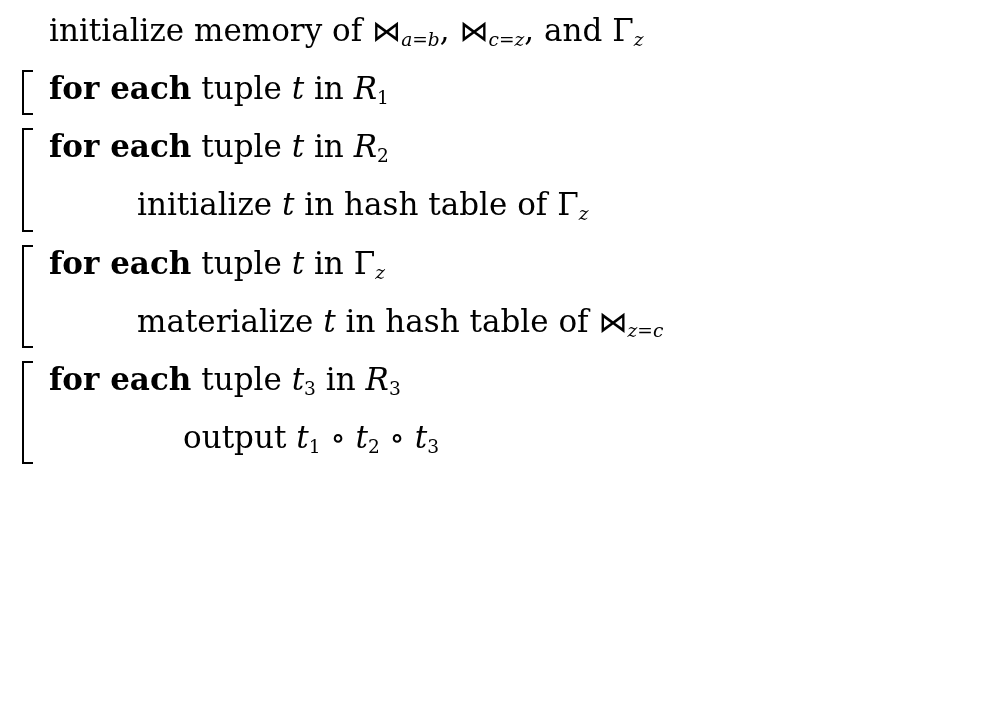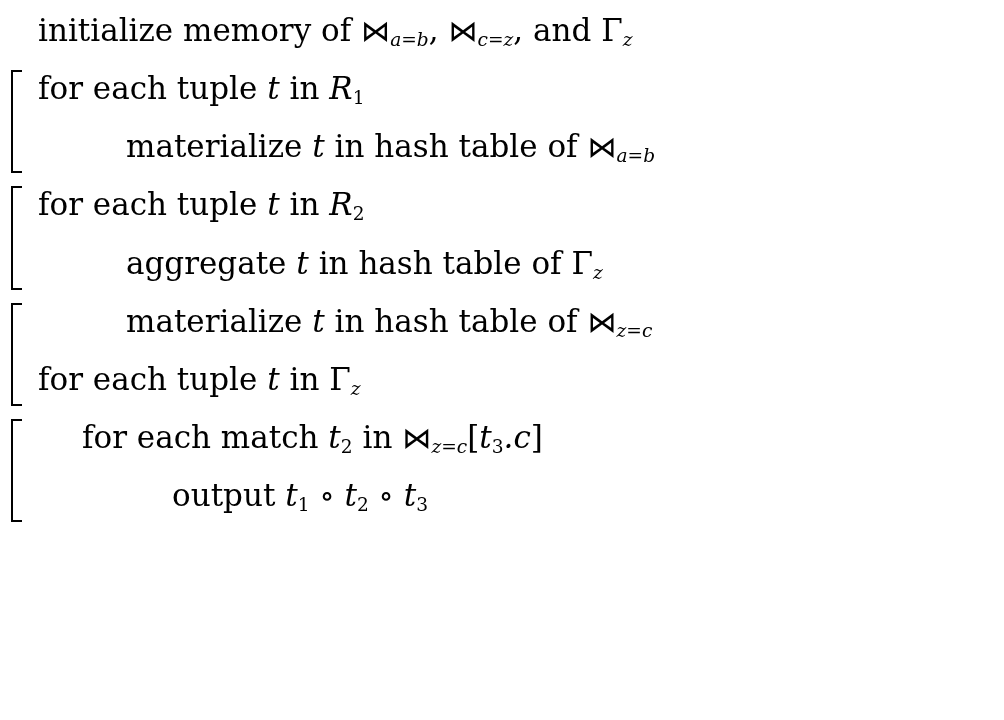--- a/index.html
+++ b/index.html
@@ -5,20 +5,21 @@
   * { box-sizing: border-box; }
   html, body { margin: 0; padding: 0; background: #ffffff; }
   .page {
     position: relative;
     width: 1004px;
     height: 525px;
     background: #ffffff;
     color: #000000;
     font-family: "DejaVu Serif", "Liberation Serif", serif;
     overflow: hidden;
+    padding-left: 11px;
   }
   .code { padding: 6px 0 0 8px; }
   .block { position: relative; padding-left: 30px; }
   .bracket {
     position: absolute;
     left: 3px;
     top: 6px;
     bottom: 7px;
     width: 11px;
     border-left: 2.5px solid #000;
@@ -26,21 +27,21 @@
     border-bottom: 2.5px solid #000;
   }
   .line {
     font-size: 31px;
     line-height: 48.5px;
     white-space: nowrap;
   }
   .ind1 { padding-left: 44px; }
   .ind2 { padding-left: 88px; }
   .ind3 { padding-left: 134px; }
-  .kw { font-weight: normal; margin-top: 44px; }
+  .kw { font-weight: bold; margin-top: 44px; }
   .it { font-style: italic; }
   .rm { font-style: normal; }
   .sym { font-family: "DejaVu Sans", sans-serif; font-size: 94%; }
   .sub { font-size: 60%; font-style: italic; vertical-align: -0.25em; }
   .subn { font-size: 60%; font-style: normal; vertical-align: -0.25em; }
   .watermark {
     position: absolute;
     right: 8px;
     top: 648px;
     font-family: "DejaVu Sans", "Liberation Sans", sans-serif;
@@ -56,38 +57,37 @@
 
   <div class="code">
 
     <div class="block">
       <div class="line"><span class="rm">initialize memory of </span><span class="sym">⋈</span><span class="sub">a=b</span><span class="rm">, </span><span class="sym">⋈</span><span class="sub">c=z</span><span class="rm">, and </span><span class="rm">Γ</span><span class="sub">z</span></div>
     </div>
 
     <div class="block">
       <div class="bracket"></div>
       <div class="line"><span class="kw">for each</span><span class="rm"> tuple </span><span class="it">t</span><span class="rm"> in </span><span class="it">R</span><span class="subn">1</span></div>
-      <div class="line ind2"><span class="rm">materialize </span><span class="it">t</span><span class="rm"> in hash table of </span><span class="sym">⋈</span><span class="sub">a=b</span></div>
     </div>
 
     <div class="block">
       <div class="bracket"></div>
       <div class="line"><span class="kw">for each</span><span class="rm"> tuple </span><span class="it">t</span><span class="rm"> in </span><span class="it">R</span><span class="subn">2</span></div>
-      <div class="line ind2"><span class="rm">aggregate </span><span class="it">t</span><span class="rm"> in hash table of </span><span class="rm">Γ</span><span class="sub">z</span></div>
+      <div class="line ind2"><span class="rm">initialize </span><span class="it">t</span><span class="rm"> in hash table of </span><span class="rm">Γ</span><span class="sub">z</span></div>
     </div>
 
     <div class="block">
       <div class="bracket"></div>
+      <div class="line"><span class="kw">for each</span><span class="rm"> tuple </span><span class="it">t</span><span class="rm"> in </span><span class="rm">Γ</span><span class="sub">z</span></div>
       <div class="line ind2"><span class="rm">materialize </span><span class="it">t</span><span class="rm"> in hash table of </span><span class="sym">⋈</span><span class="sub">z=c</span></div>
-      <div class="line"><span class="kw">for each</span><span class="rm"> tuple </span><span class="it">t</span><span class="rm"> in </span><span class="rm">Γ</span><span class="sub">z</span></div>
     </div>
 
     <div class="block">
       <div class="bracket"></div>
-      <div class="line ind1"><span class="kw">for each</span><span class="rm"> match </span><span class="it">t</span><span class="subn">2</span><span class="rm"> in </span><span class="sym">⋈</span><span class="sub">z=c</span><span class="rm">[</span><span class="it">t</span><span class="subn">3</span><span class="it">.c</span><span class="rm">]</span></div>
+      <div class="line"><span class="kw">for each</span><span class="rm"> tuple </span><span class="it">t</span><span class="subn">3</span><span class="rm"> in </span><span class="it">R</span><span class="subn">3</span></div>
       <div class="line ind3"><span class="rm">output </span><span class="it">t</span><span class="subn">1</span><span class="rm"> ∘ </span><span class="it">t</span><span class="subn">2</span><span class="rm"> ∘ </span><span class="it">t</span><span class="subn">3</span></div>
     </div>
 
   </div>
 
   <div class="watermark">知乎 @西西弗斯</div>
 
 </div>
 
 </body></html>

